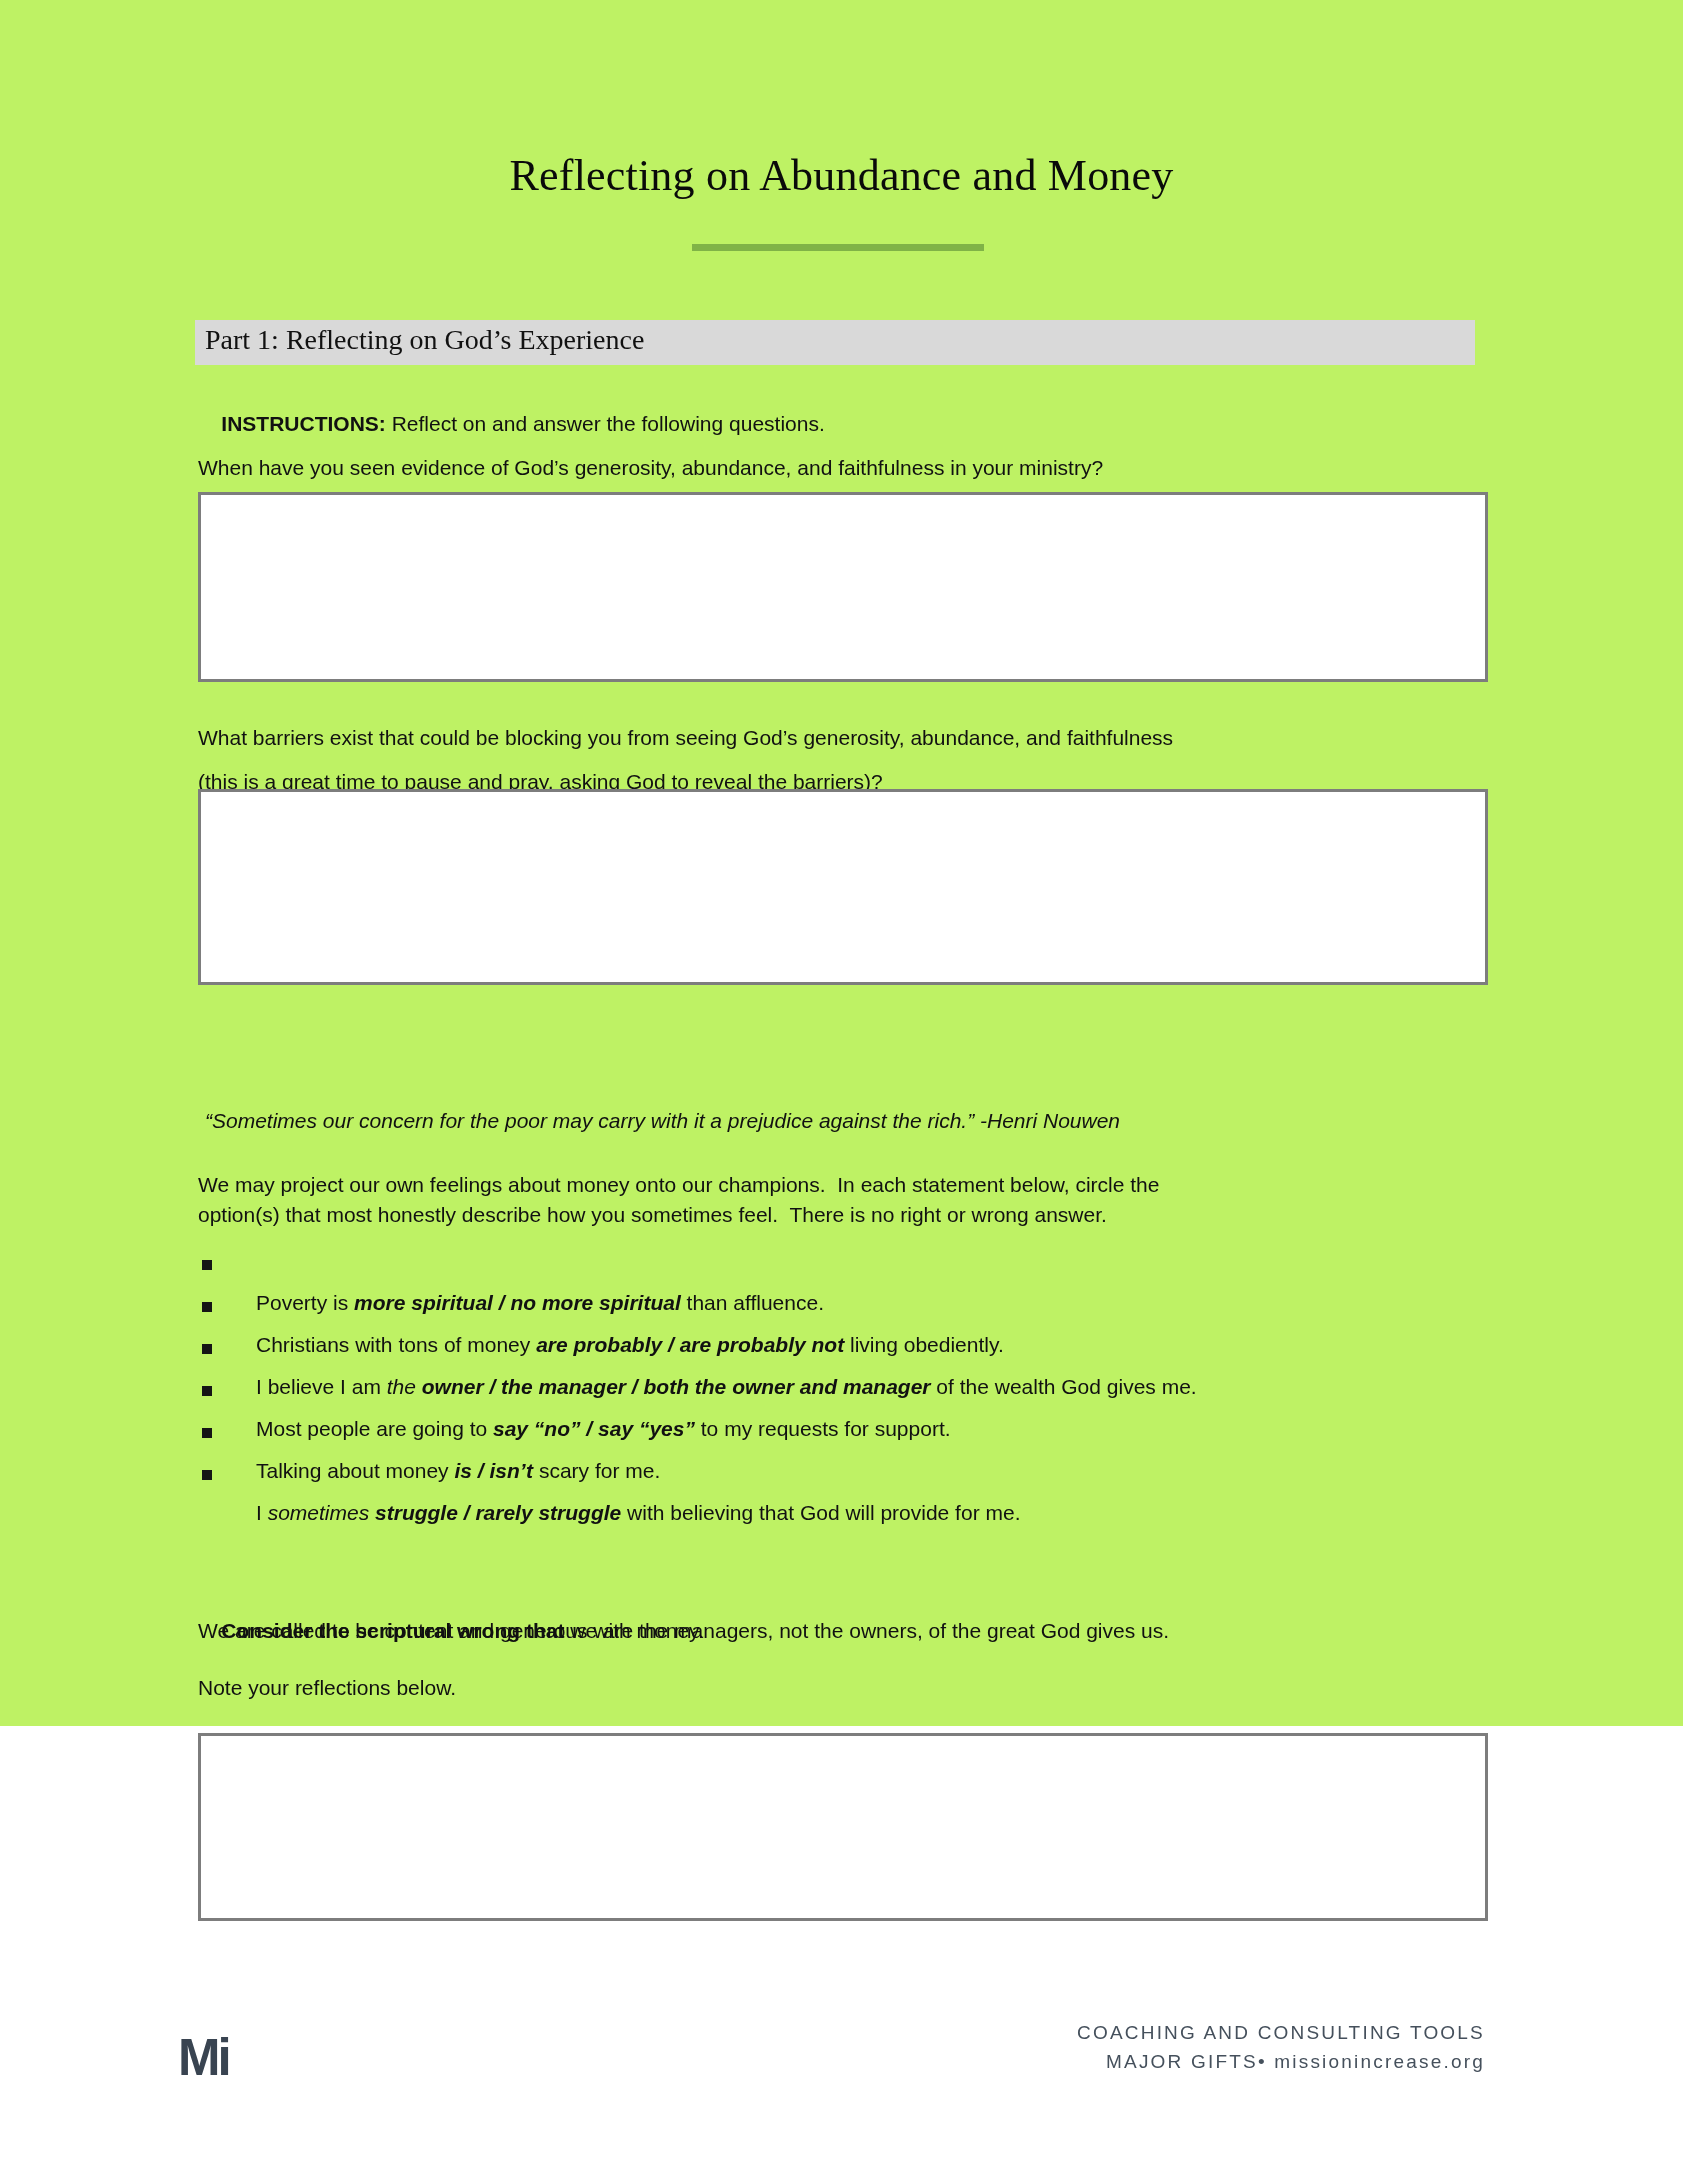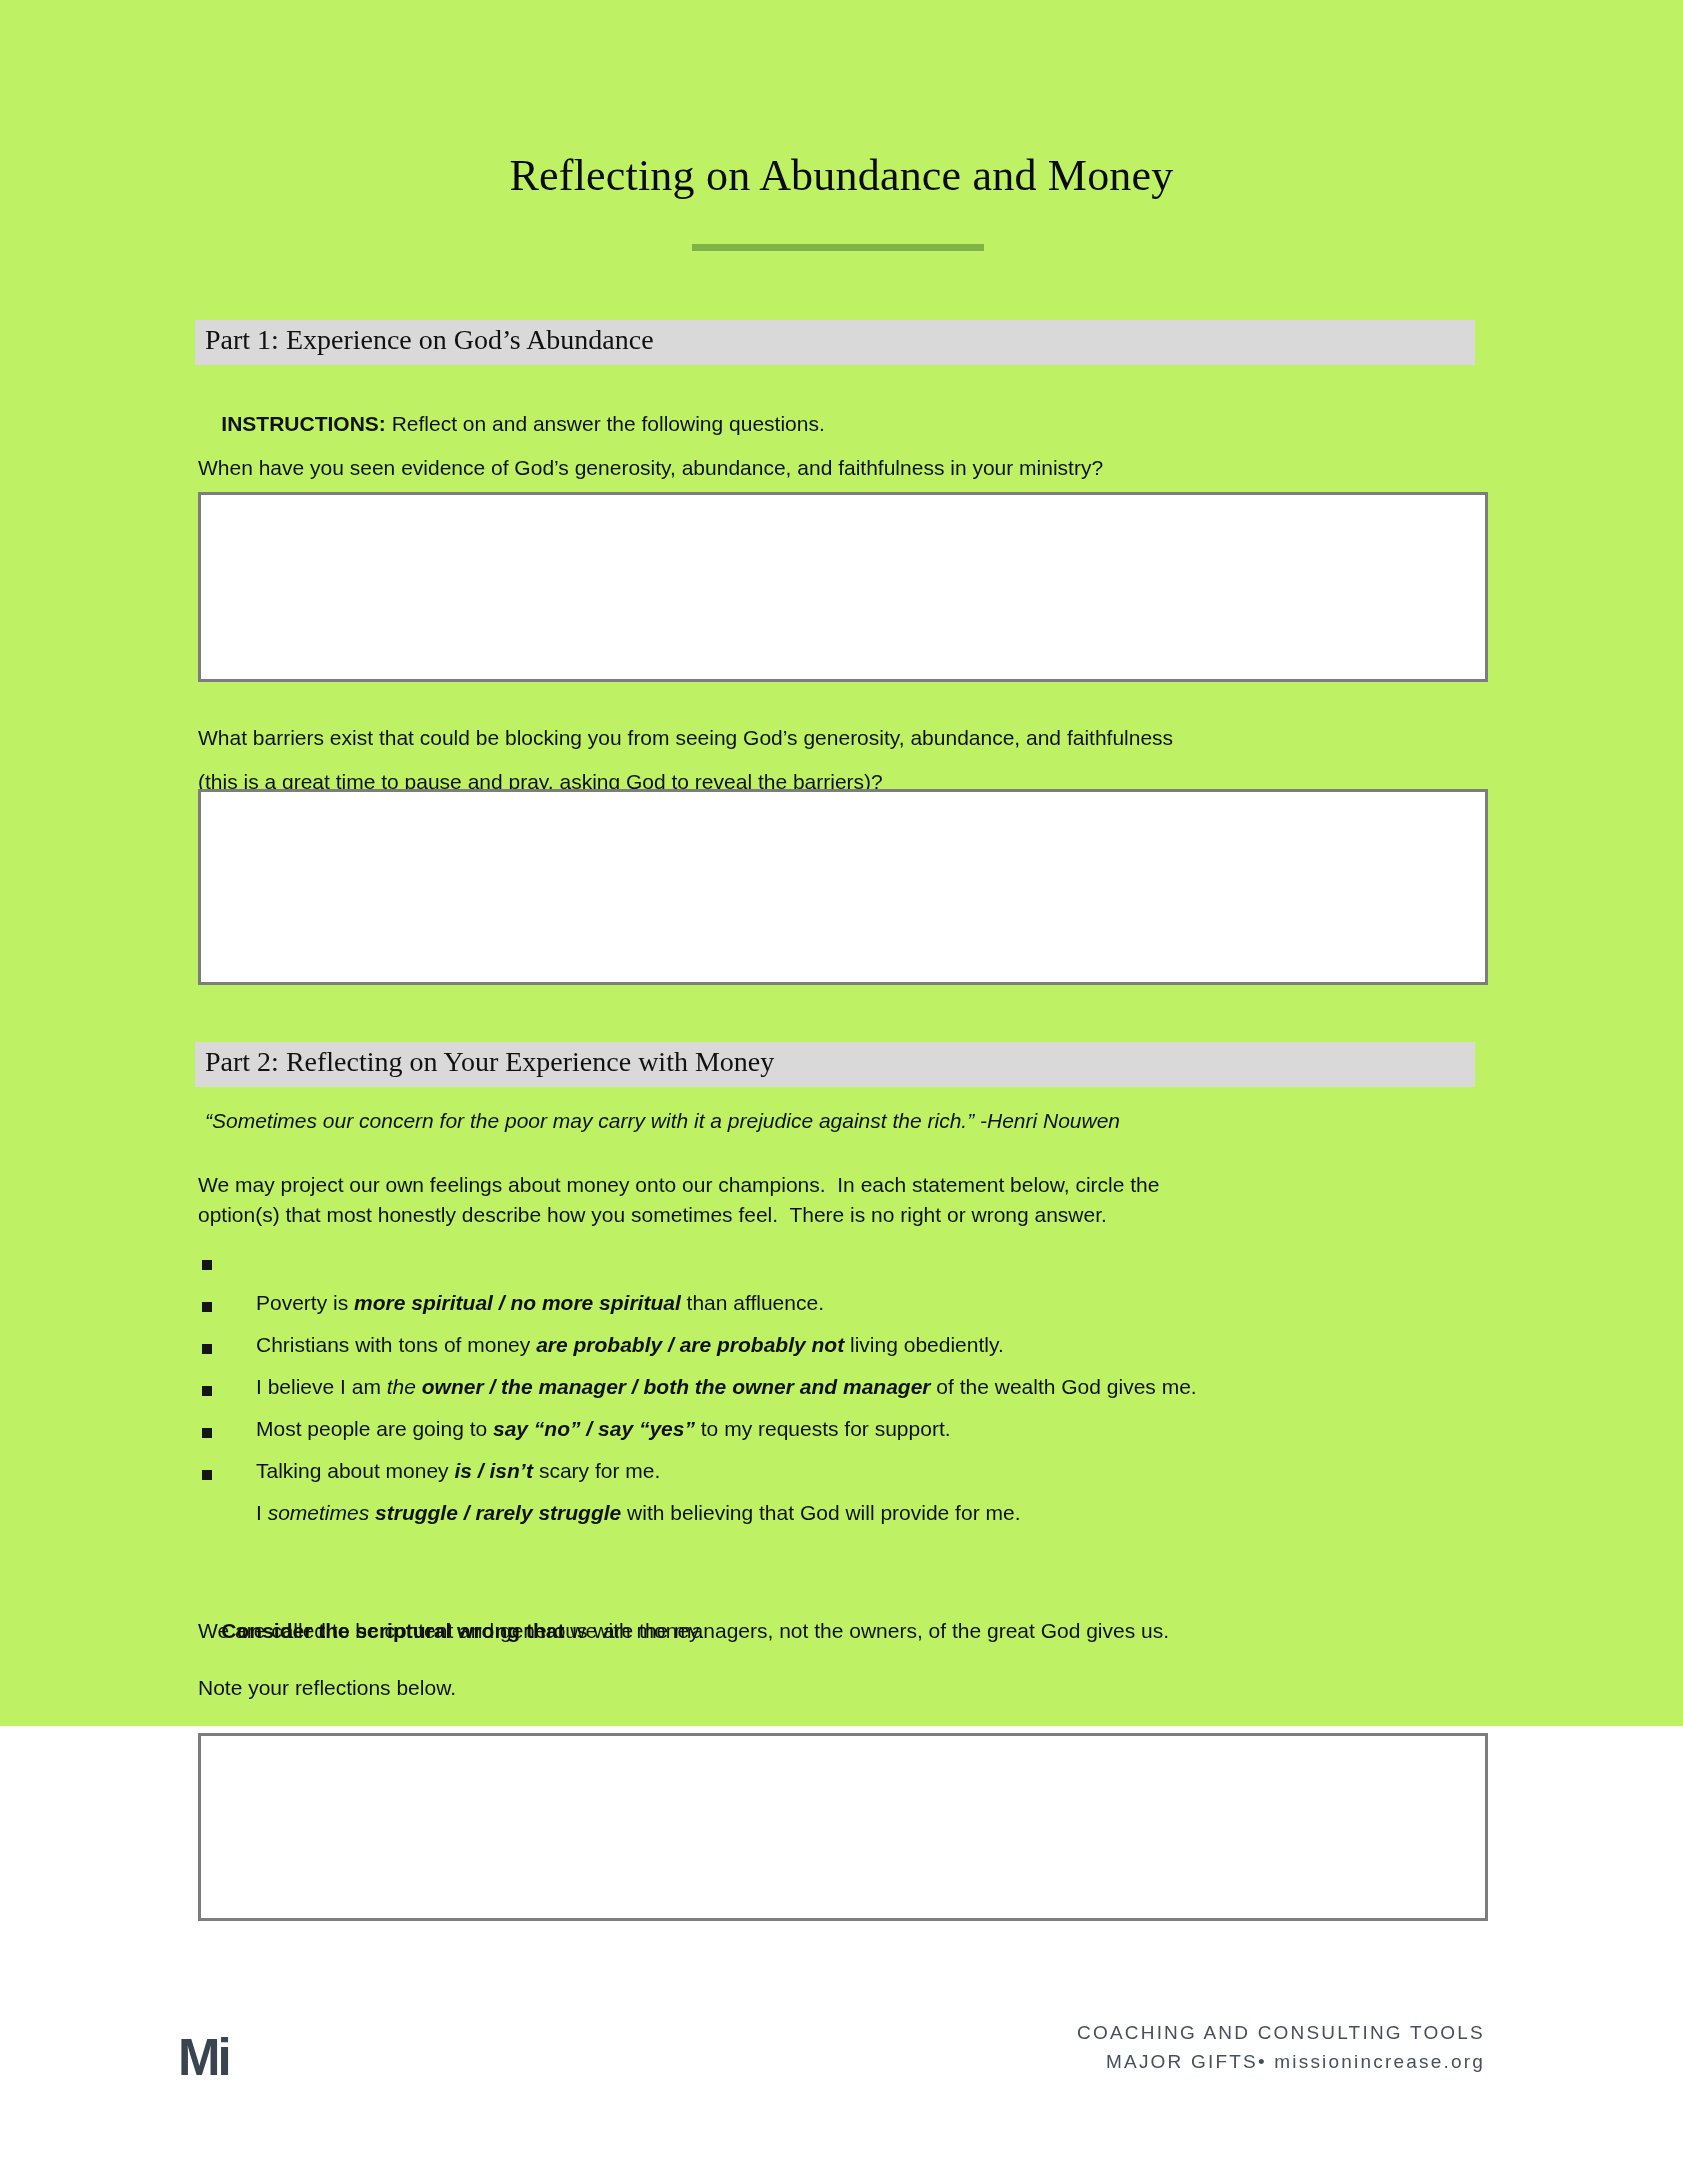--- a/index.html
+++ b/index.html
@@ -158,43 +158,40 @@
 </style>
 </head>
 <body>
 
 <div class="page">
 
   <div class="doc-title">Reflecting on Abundance and Money</div>
   <div class="title-rule"></div>
 
   <div class="section-band" style="top:320px;">
-    <div class="section-label">Part 1: Experience on God’s Abundance</div>
+    <div class="section-label">Part 1: Reflecting on God’s Experience</div>
   </div>
 
   <div class="btext" style="left:198px; top:379px; width:1287px;">
     <b>INSTRUCTIONS:</b><span> Reflect on and answer the following questions.</span>
   </div>
 
   <div class="btext" style="left:198px; top:453px; width:1307px;">When have you seen evidence of God’s generosity, abundance, and faithfulness in your ministry?</div>
 
   <div class="answer-box" style="left:198px; top:492px; width:1290px; height:190px;">
     <div style="padding:10px 14px; font-size:21px; color:#111;"></div>
   </div>
 
   <div class="btext" style="left:198px; top:723px; width:1317px;">What barriers exist that could be blocking you from seeing God’s generosity, abundance, and faithfulness</div>
   <div class="btext" style="left:198px; top:752px; width:1317px;margin-top:15px;">(this is a great time to pause and pray, asking God to reveal the barriers)?</div>
 
   <div class="answer-box" style="left:198px; top:789px; width:1290px; height:196px;">
     <div style="padding:10px 14px; font-size:21px; color:#111;"></div>
   </div>
 
-  <div class="section-band" style="top:1042px;">
-    <div class="section-label">Part 2: Reflecting on Your Experience with Money</div>
-  </div>
 
   <div class="quote">“Sometimes our concern for the poor may carry with it a prejudice against the rich.” -Henri Nouwen</div>
 
   <div class="btext" style="left:198px; top:1170px; width:1317px;">We may project our own feelings about money onto our champions.  In each statement below, circle the</div>
   <div class="btext" style="left:198px; top:1200px; width:1317px;">option(s) that most honestly describe how you sometimes feel.  There is no right or wrong answer.</div>
 
   <div class="bullet-list">
 
     <div class="bullet-row">
       <span class="bullet-mark"></span>

